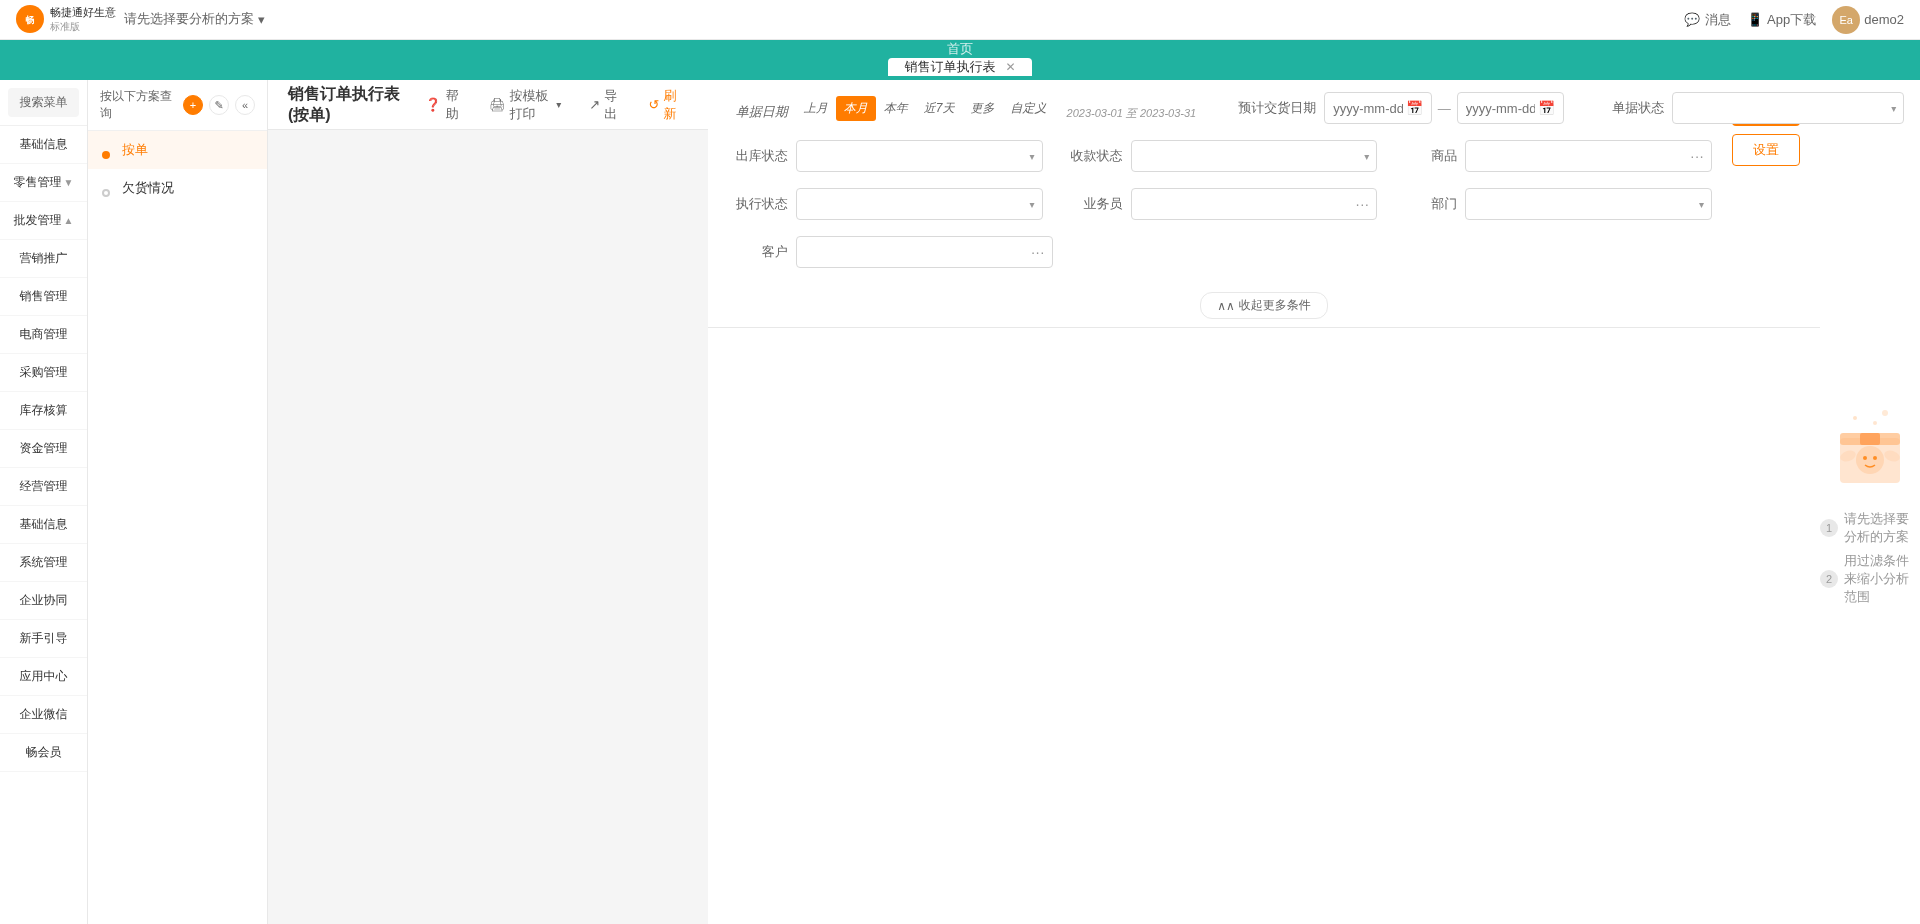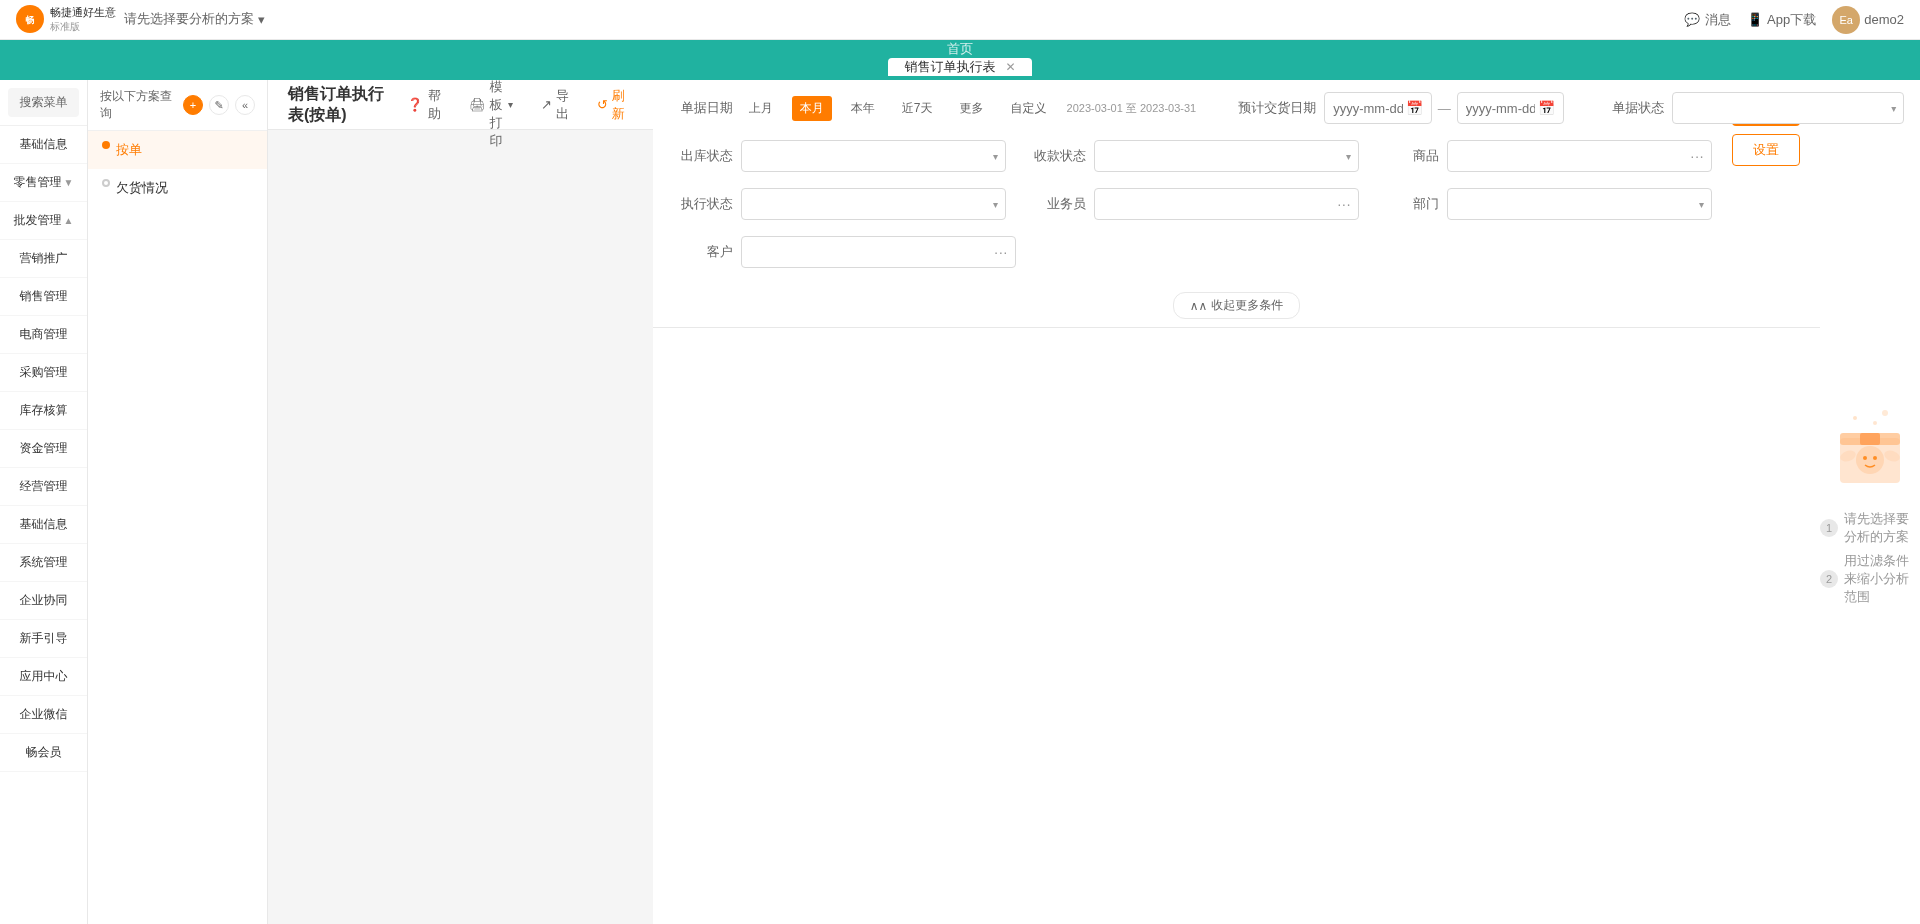--- a/index.html
+++ b/index.html
@@ -217,22 +217,22 @@
       color: #666;
     }
     .sub-sidebar-icon.active {
       background: #ff7c00;
       border-color: #ff7c00;
       color: white;
     }
     .sub-sidebar-item {
       padding: 10px 14px;
       display: flex;
-      align-items: flex-start;
-      gap: 6px;
+      align-items: flex-end;
+      gap: 12px;
       font-size: 13px;
       color: #333;
       cursor: pointer;
     }
     .sub-sidebar-item.active {
       color: #ff7c00;
       background: #fff7f0;
     }
     .sub-sidebar-item .dot {
       width: 8px;
@@ -370,21 +370,21 @@
       font-size: 14px;
     }
     .date-dash {
       color: #999;
     }
 
     
     .date-filter-tabs {
       display: flex;
       align-items: center;
-      gap: 11px;
+      gap: 0;
       flex: 0 0 auto;
     }
     .date-tab {
       padding: 4px 8px;
       font-size: 12px;
       color: #666;
       cursor: pointer;
       border-radius: 3px;
     }
     .date-tab.active {
@@ -647,21 +647,21 @@
             </div>
           </div>
         </div>
 
         <div class="filter-area-wrapper">
           <div style="display:flex; align-items:flex-start; padding: 12px 20px 0 20px;">
             <div style="flex:1;">
 
               <div class="filter-row">
 
-                <div style="display:flex; align-items:center; gap:8px; flex:0 0 auto;">
+                <div style="display:flex; align-items:flex-end; gap:8px; flex:0 0 auto;font-style:italic;">
                   <span class="filter-label">单据日期</span>
                   <div class="date-filter-tabs">
                     <span class="date-tab">上月</span>
                     <span class="date-tab active">本月</span>
                     <span class="date-tab">本年</span>
                     <span class="date-tab">近7天</span>
                     <span class="date-tab">更多</span>
                     <span class="date-tab">自定义</span>
                   </div>
                   <div style="font-size:11px; color:#999; margin-left:4px;">2023-03-01 至 2023-03-31</div>

